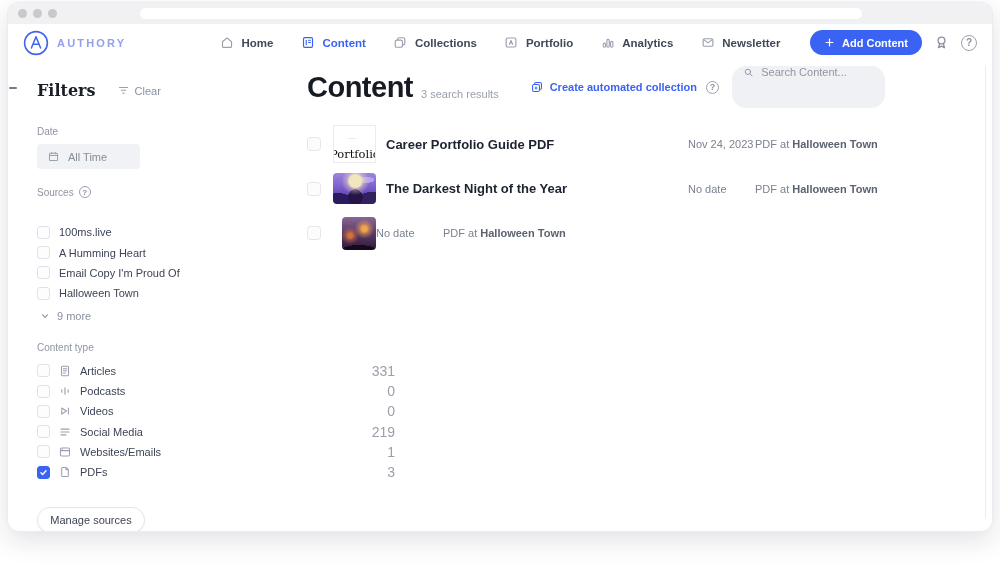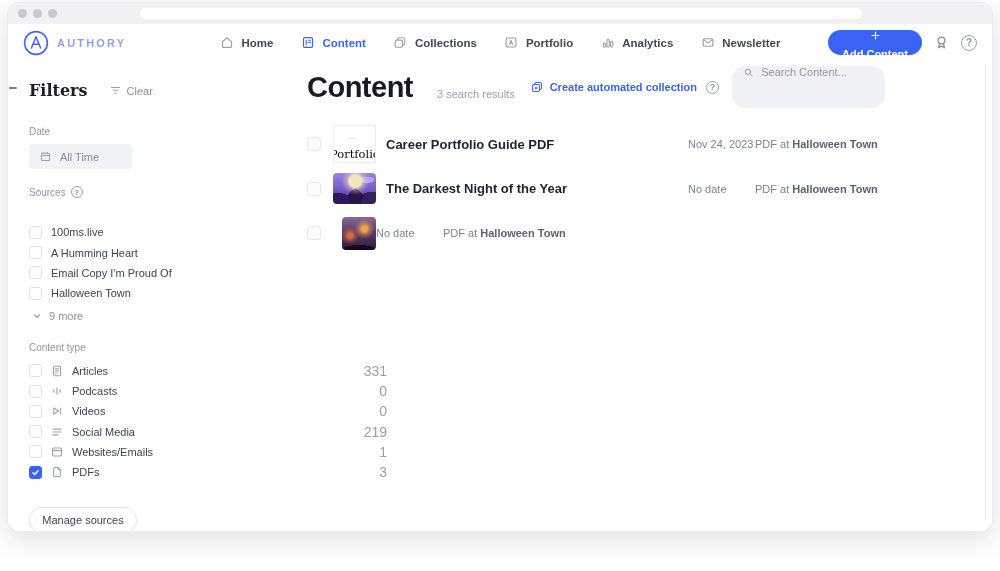--- a/index.html
+++ b/index.html
@@ -24,33 +24,33 @@
   .logo-circle { width:26px; height:26px; color:#4263eb; }
   .brand { font-size:11px; font-weight:700; letter-spacing:2.2px; color:#91a0e8; }
 
   .nav { position:absolute; left:50%; transform:translateX(-50%); display:flex; align-items:center; gap:27px; }
   .nav-item { display:flex; align-items:center; gap:7px; font-size:11.5px; font-weight:700; color:#414757; cursor:pointer; text-decoration:none; }
   .nav-item .nicon { width:15px; height:15px; color:#9aa0ad; display:flex; }
   .nav-item.active { color:#3b63f3; }
   .nav-item.active .nicon { color:#3b63f3; }
 
   .header-right { margin-left:auto; display:flex; align-items:center; gap:11px; }
-  .btn-add { display:flex; align-items:center; gap:7px; height:25px; padding:0 14px; background:#3b63f3; color:#fff; font-size:11px; font-weight:700; border:none; border-radius:13px; cursor:pointer; font-family:inherit;flex-direction:column; }
+  .btn-add { display:flex; align-items:center; gap:7px; height:25px; padding:0 14px; background:#3b63f3; color:#fff; font-size:11px; font-weight:700; border:none; border-radius:13px; cursor:pointer; font-family:inherit; }
   .btn-add .plus { width:11px; height:11px; display:flex; }
   .hicon { width:17px; height:17px; color:#8c919d; display:flex; cursor:pointer; }
 
   svg { display:block; width:100%; height:100%; }
 
   
   .app-body { position:absolute; top:58px; left:0; right:0; bottom:0; display:flex; }
   .collapse-dash { position:absolute; left:1px; top:26px; width:8px; height:2px; background:#747b89; border-radius:1px; cursor:pointer; }
   .scroll-line { position:absolute; right:6px; top:4px; bottom:12px; width:1px; background:#ededf1; }
 
   
-  .sidebar { width:290px; padding:20px 0 0 21px; flex-shrink:0; }
+  .sidebar { width:290px; padding:20px 0 0 29px; flex-shrink:0; }
   .filters-head { display:flex; align-items:center; gap:21px; }
   .filters-title { font-family:"DejaVu Serif", serif; font-size:16px; font-weight:700; color:#1a1e28; }
   .clear-btn { display:flex; align-items:center; gap:5px; font-size:11px; color:#8a90a0; cursor:pointer; }
   .sicon { width:13px; height:13px; color:#9aa0ad; display:flex; }
   .flabel { font-size:10px; color:#8f95a3; margin-top:26px; display:flex; align-items:center; gap:5px; }
   .date-btn { margin-top:7px; width:103px; height:25px; background:#f1f2f5; border:none; border-radius:4px; display:flex; align-items:center; gap:8px; padding:0 10px; color:#868d99; font-size:11px; cursor:pointer; font-family:inherit; }
 
   .checkrow { display:flex; align-items:center; gap:9px; height:20.4px; cursor:pointer; }
   .cbox { width:13px; height:13px; border:1px solid #dfe2e8; border-radius:3px; background:#fdfdfe; flex-shrink:0; }
   .cbox.checked { background:#3b63f3; border-color:#3b63f3; padding:1px; }
@@ -63,21 +63,21 @@
   .type-list .checkrow { gap:8px; height:20.3px; }
   .ticon { width:14px; height:14px; color:#9aa0ad; display:flex; }
   .tcount { margin-left:auto; font-size:14px; color:#9aa0ab; }
 
   .manage-btn { margin-top:25px; width:108px; height:26px; border-radius:14px; border:1px solid #e4e6ea; background:#fff; font-size:11px; color:#3e4456; cursor:pointer; box-shadow:0 1px 2px rgba(16,24,40,.06); font-family:inherit; }
 
   
   .main { flex:1; padding:6px 107px 0 9px; }
   .main-head { display:flex; align-items:center; height:40px; }
   .page-title { font-size:29px; font-weight:800; color:#161a23; letter-spacing:-.5px; }
-  .results { font-size:11px; color:#9aa0ab; margin-left:24px; align-self:flex-end; margin-bottom:7px; }
+  .results { font-size:11px; color:#9aa0ab; margin-left:8px; align-self:flex-end; margin-bottom:7px; }
   .head-right { margin-left:auto; display:flex; align-items:center; gap:9px; }
   .create-link { display:flex; align-items:center; gap:6px; font-size:11px; font-weight:700; color:#3b63f3; cursor:pointer; }
   .cicon { width:14px; height:14px; color:#3b63f3; display:flex; }
   .qicon { width:13px; height:13px; border:1px solid #9aa0ad; border-radius:50%; color:#8c919d; font-size:9px; font-weight:700; display:flex; align-items:center; justify-content:center; cursor:pointer; flex-shrink:0; }
   .qicon::before { content:"?"; }
   .search-pill { width:153px; height:42px; border-radius:14px; background:#f0f1f4; display:flex; align-items:flex-start; gap:7px; padding:0 11px; margin-left:4px; }
   .search-pill .sicon { color:#8a90a0; }
   .search-pill input { border:none; background:transparent; outline:none; font-size:11px; color:#3e4456; width:100%; font-family:inherit; }
   .search-pill input::placeholder { color:#8f95a3; }
 

